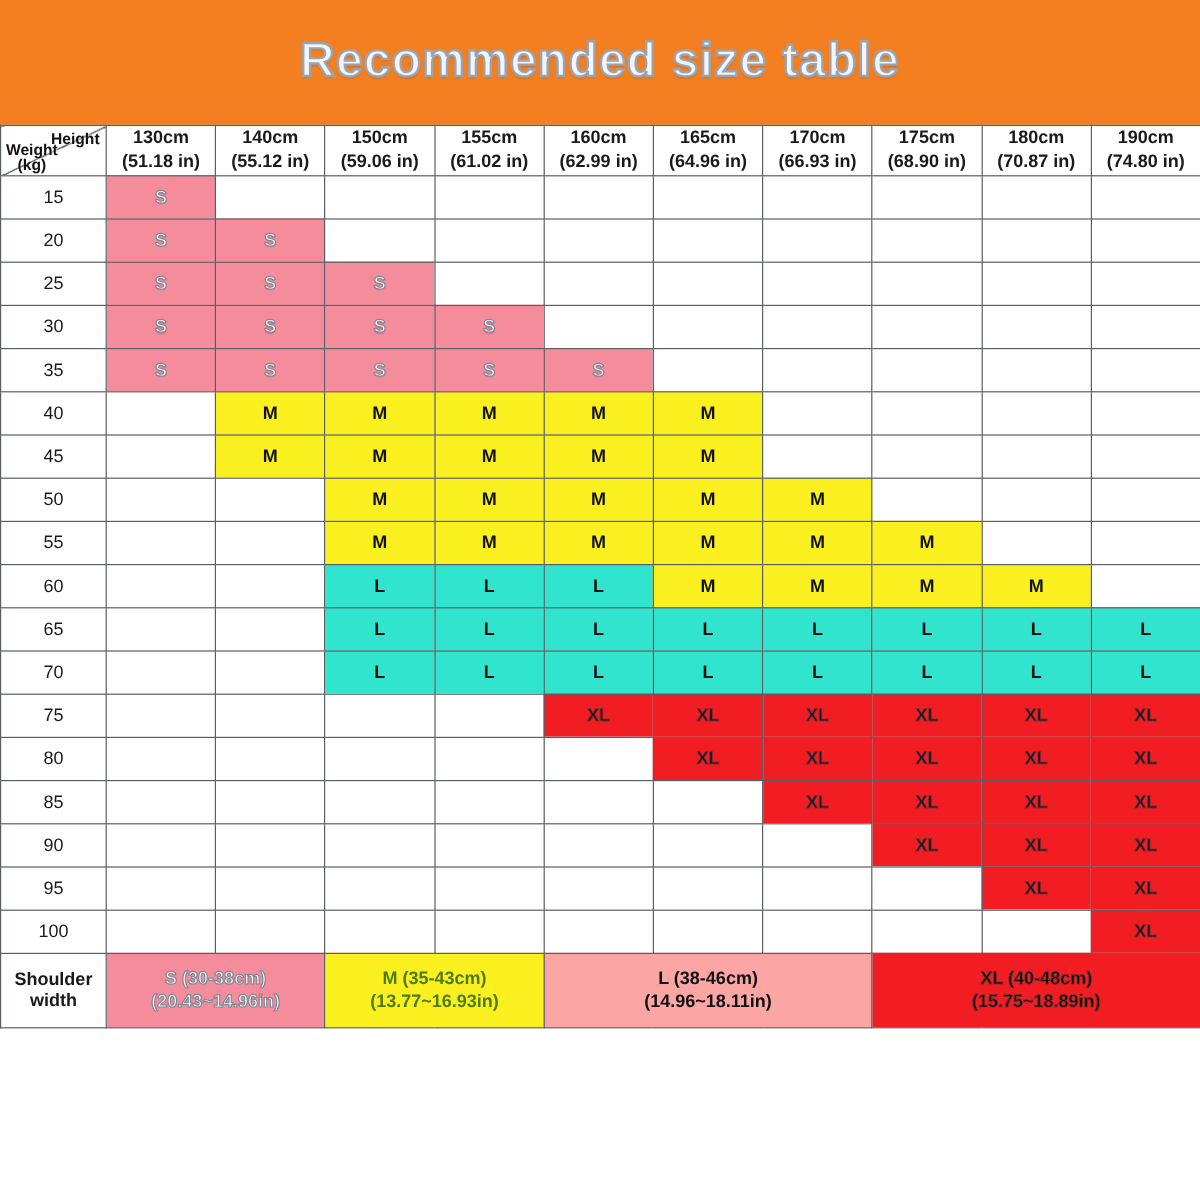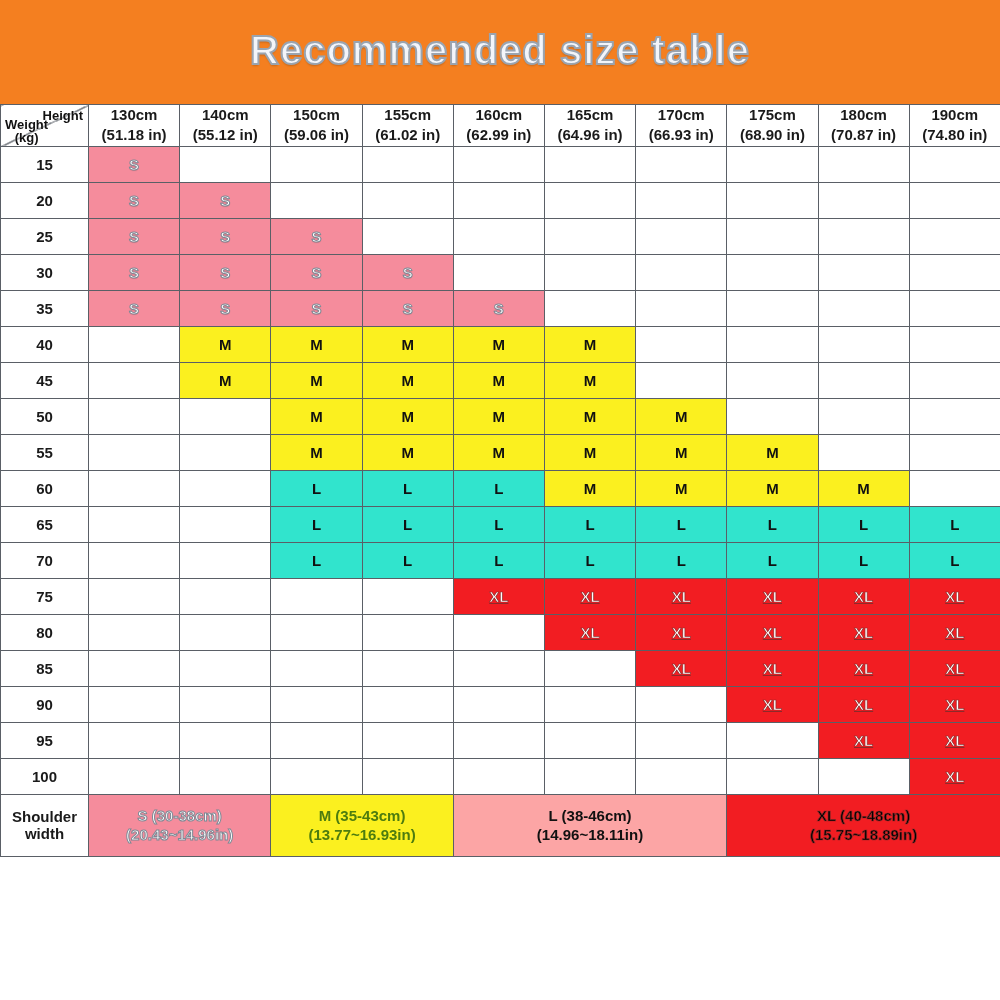--- a/index.html
+++ b/index.html
@@ -100,21 +100,21 @@
     font-size: 13.5px;
     font-weight: bold;
     line-height: 1.35;
     color: #111;
   }
   th.head-cell .cm { display: block; }
   th.head-cell .inch { display: block; font-weight: bold; }
 
   td.weight-cell {
     font-size: 18px;
-    font-weight: bold;
+    font-weight: normal;
     color: #111;
   }
 
   
   td.cell {
     font-size: 17px;
     font-weight: bold;
   }
   td.cell.S {
     background: #f58c9c;
@@ -125,22 +125,21 @@
   td.cell.M {
     background: #fbf01f;
     color: #111111;
   }
   td.cell.L {
     background: #31e4cd;
     color: #111111;
   }
   td.cell.XL {
     background: #f21d22;
-    color: #ffffff;
-    text-decoration: underline;
+    color: #0f172a;
     -webkit-text-stroke: 0.7px #8d2a2a;
   }
   td.cell.empty { background: #ffffff; }
 
   
   tr.shoulder-row td { height: 62px; margin-top: 28px; }
   td.shoulder-label {
     font-size: 14px;
     font-weight: bold;
     line-height: 1.15;

